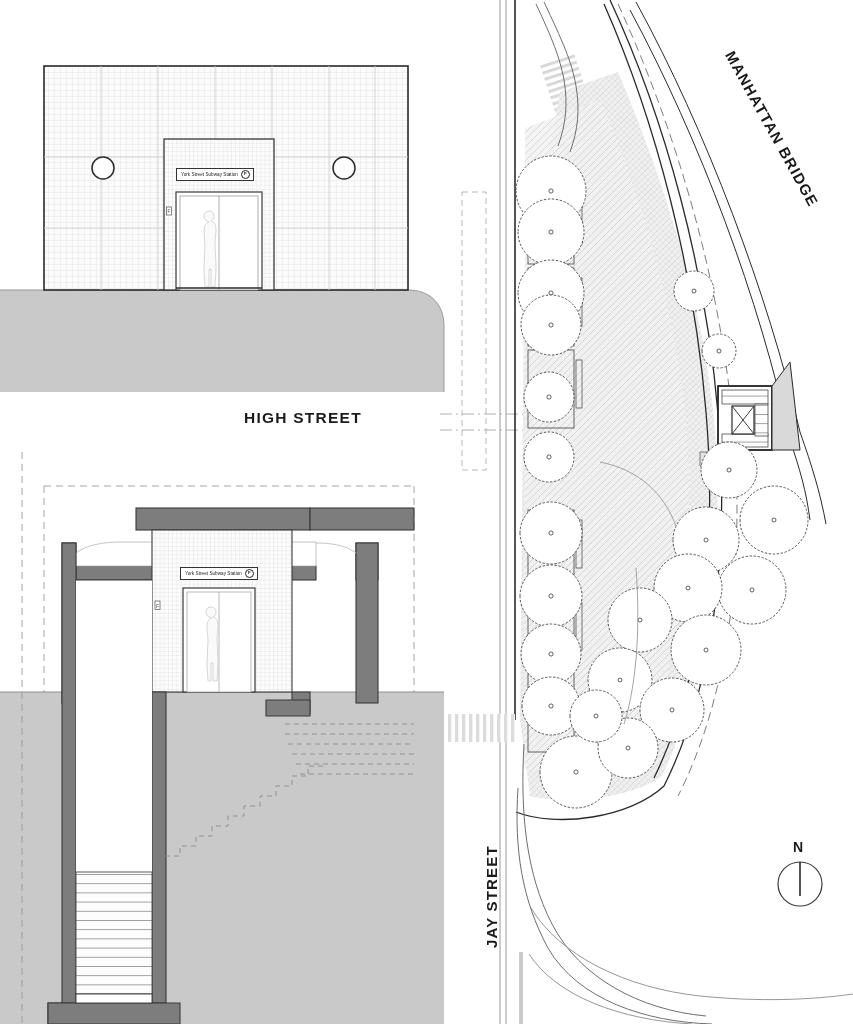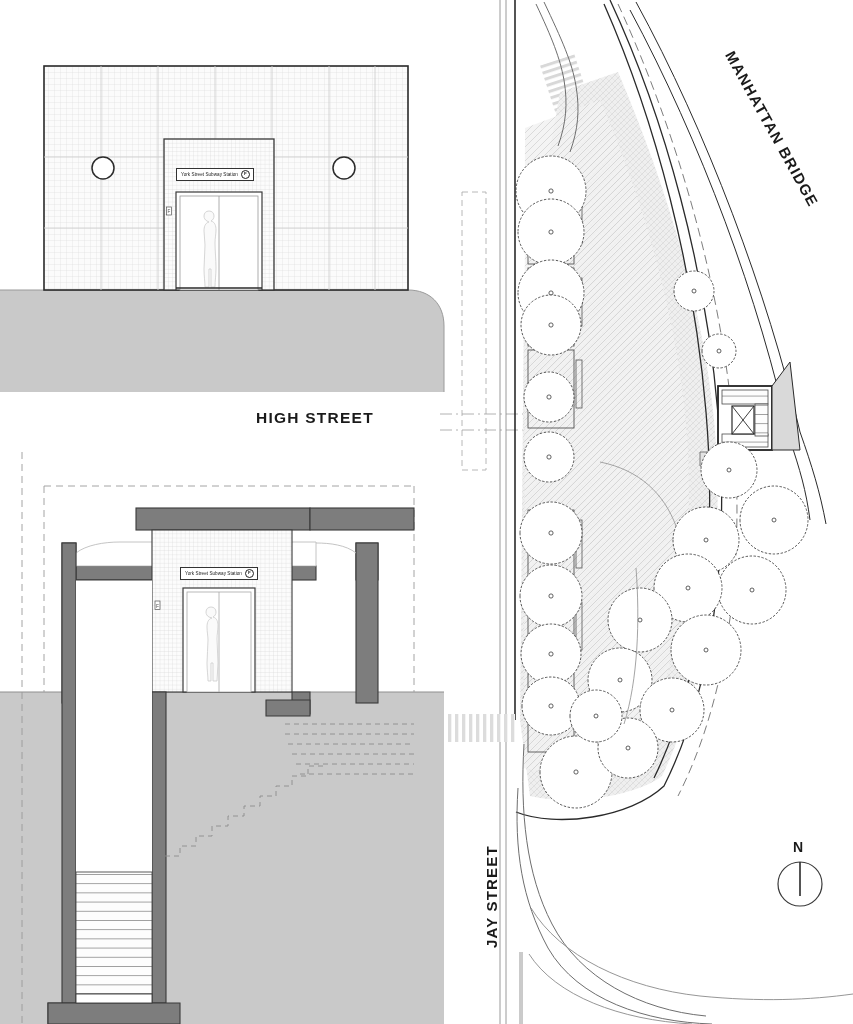--- a/index.html
+++ b/index.html
@@ -1,21 +1,21 @@
 <!DOCTYPE html>
 <html><head>
 <meta charset="utf-8">
 <style>
   html,body{margin:0;padding:0;background:#fff;}
   body{width:853px;height:1024px;overflow:hidden;
        font-family:"Liberation Sans",sans-serif;color:#111;}
   #sheet{position:relative;width:853px;height:1024px;background:#ffffff;}
   svg{display:block;}
   .lbl{position:absolute;font-weight:700;letter-spacing:.08em;color:#1a1a1a;white-space:nowrap;}
-  #lbl-high{left:256px;top:409px;font-size:15.5px;}
+  #lbl-high{left:244px;top:409px;font-size:15.5px;}
   #lbl-jay{left:455px;top:845px;font-size:15px;transform:rotate(-90deg);transform-origin:left top;}
   #lbl-jay{left:483px;top:948px;}
   #lbl-bridge{left:737px;top:48px;font-size:15px;transform:rotate(61deg);transform-origin:left top;}
   #lbl-n{left:793px;top:839px;font-size:14px;font-weight:700;letter-spacing:0;}
   .sign-wrap{position:absolute;}
   .sign{border:1.2px solid #333;background:#fff;display:flex;align-items:center;
         padding:1px 3px 1px 4px;box-sizing:border-box;}
   .sign-txt{font-size:4.6px;letter-spacing:.01em;color:#222;white-space:nowrap;
             font-family:"Liberation Sans",sans-serif;}
   .sign-bullet{width:7px;height:7px;border:.9px solid #222;border-radius:50%;

